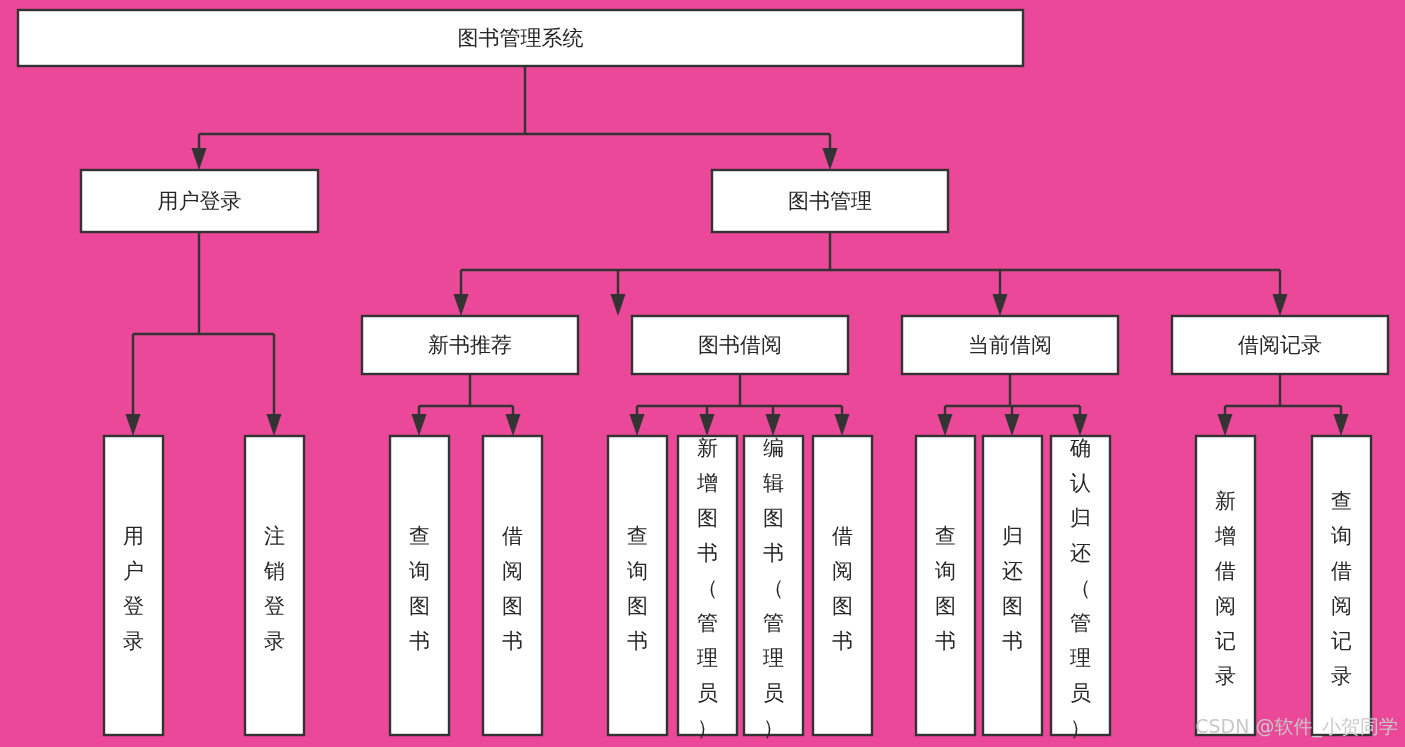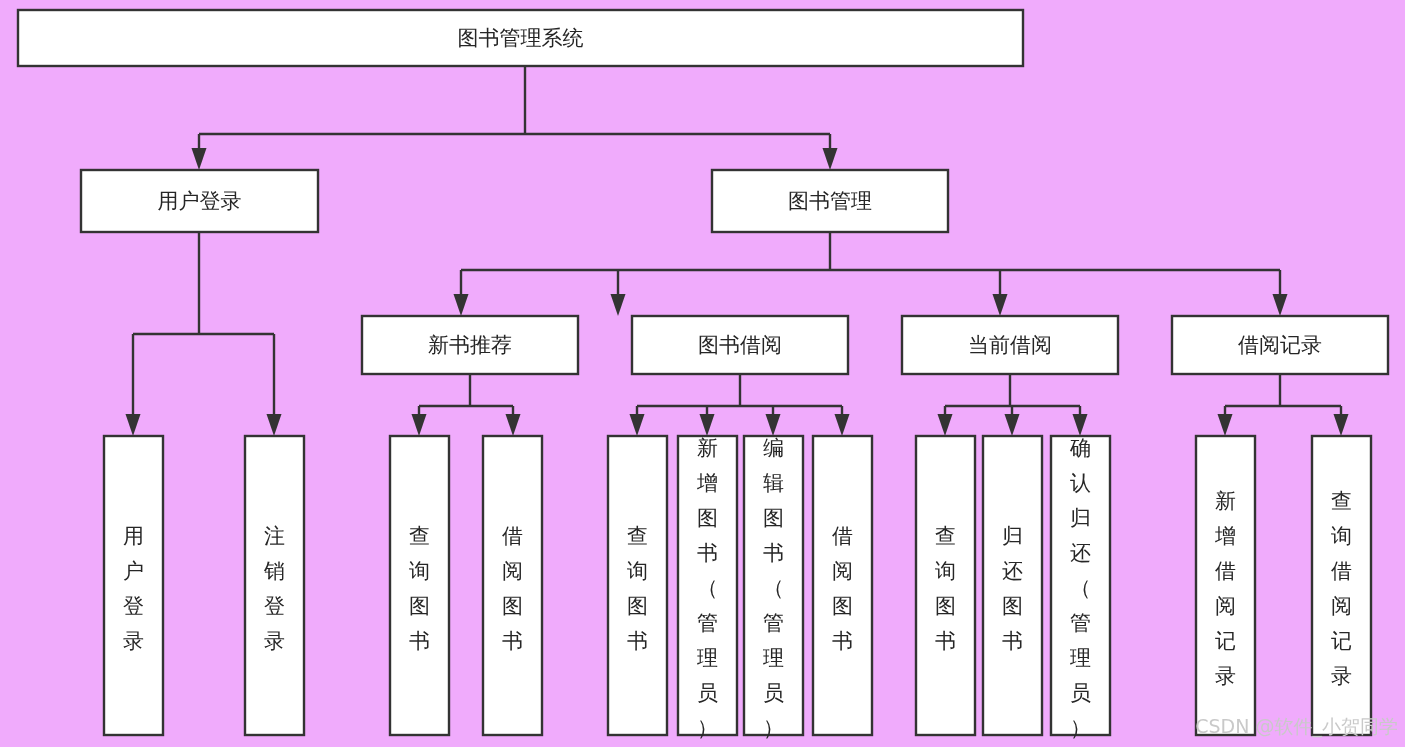--- a/index.html
+++ b/index.html
@@ -11,21 +11,21 @@
   body {
     width: 1405px;
     height: 747px;
     overflow: hidden;
     font-family: "DejaVu Sans", "Liberation Sans", sans-serif;
   }
   #diagram-root {
     position: relative;
     width: 1405px;
     height: 747px;
-    background: #f0abfc;
+    background: #ec4899;
   }
   svg#structure-chart {
     position: absolute;
     left: 0;
     top: 0;
     width: 1405px;
     height: 747px;
     display: block;
   }
   .node-box {

